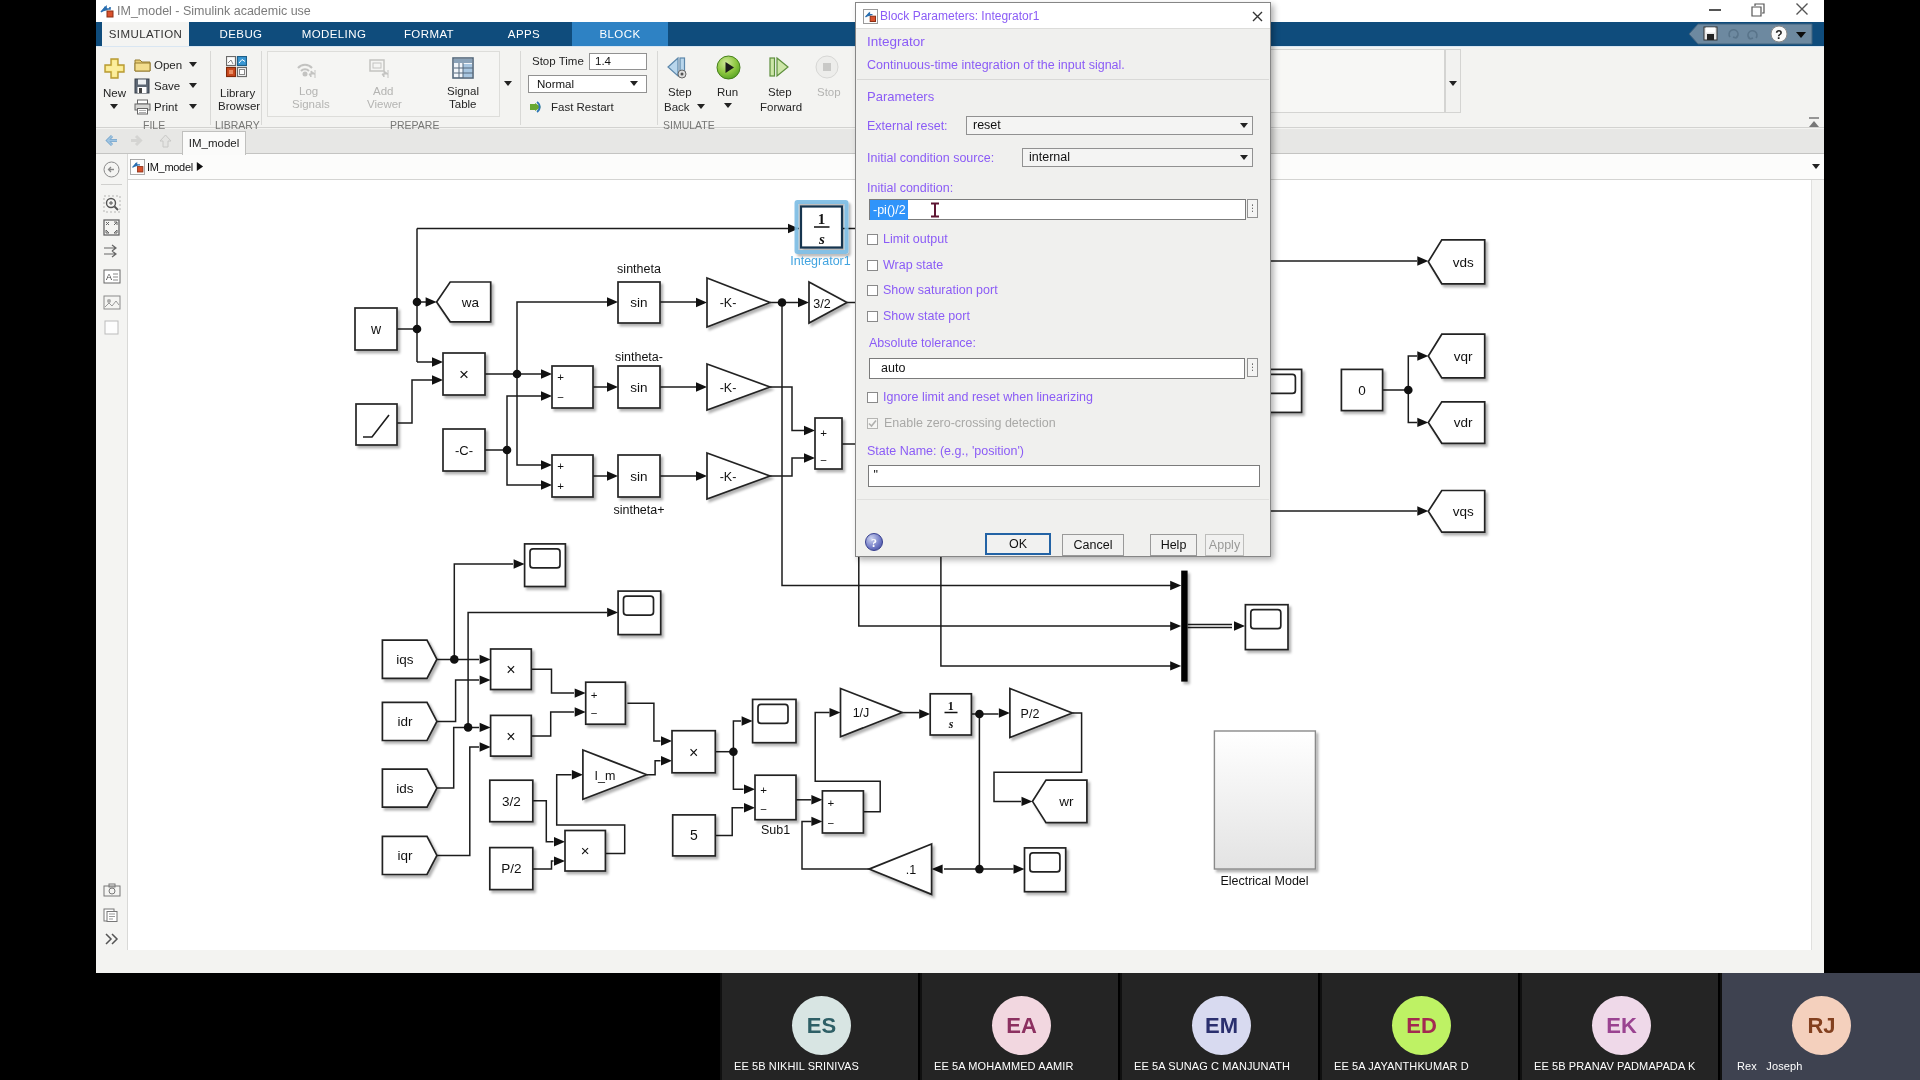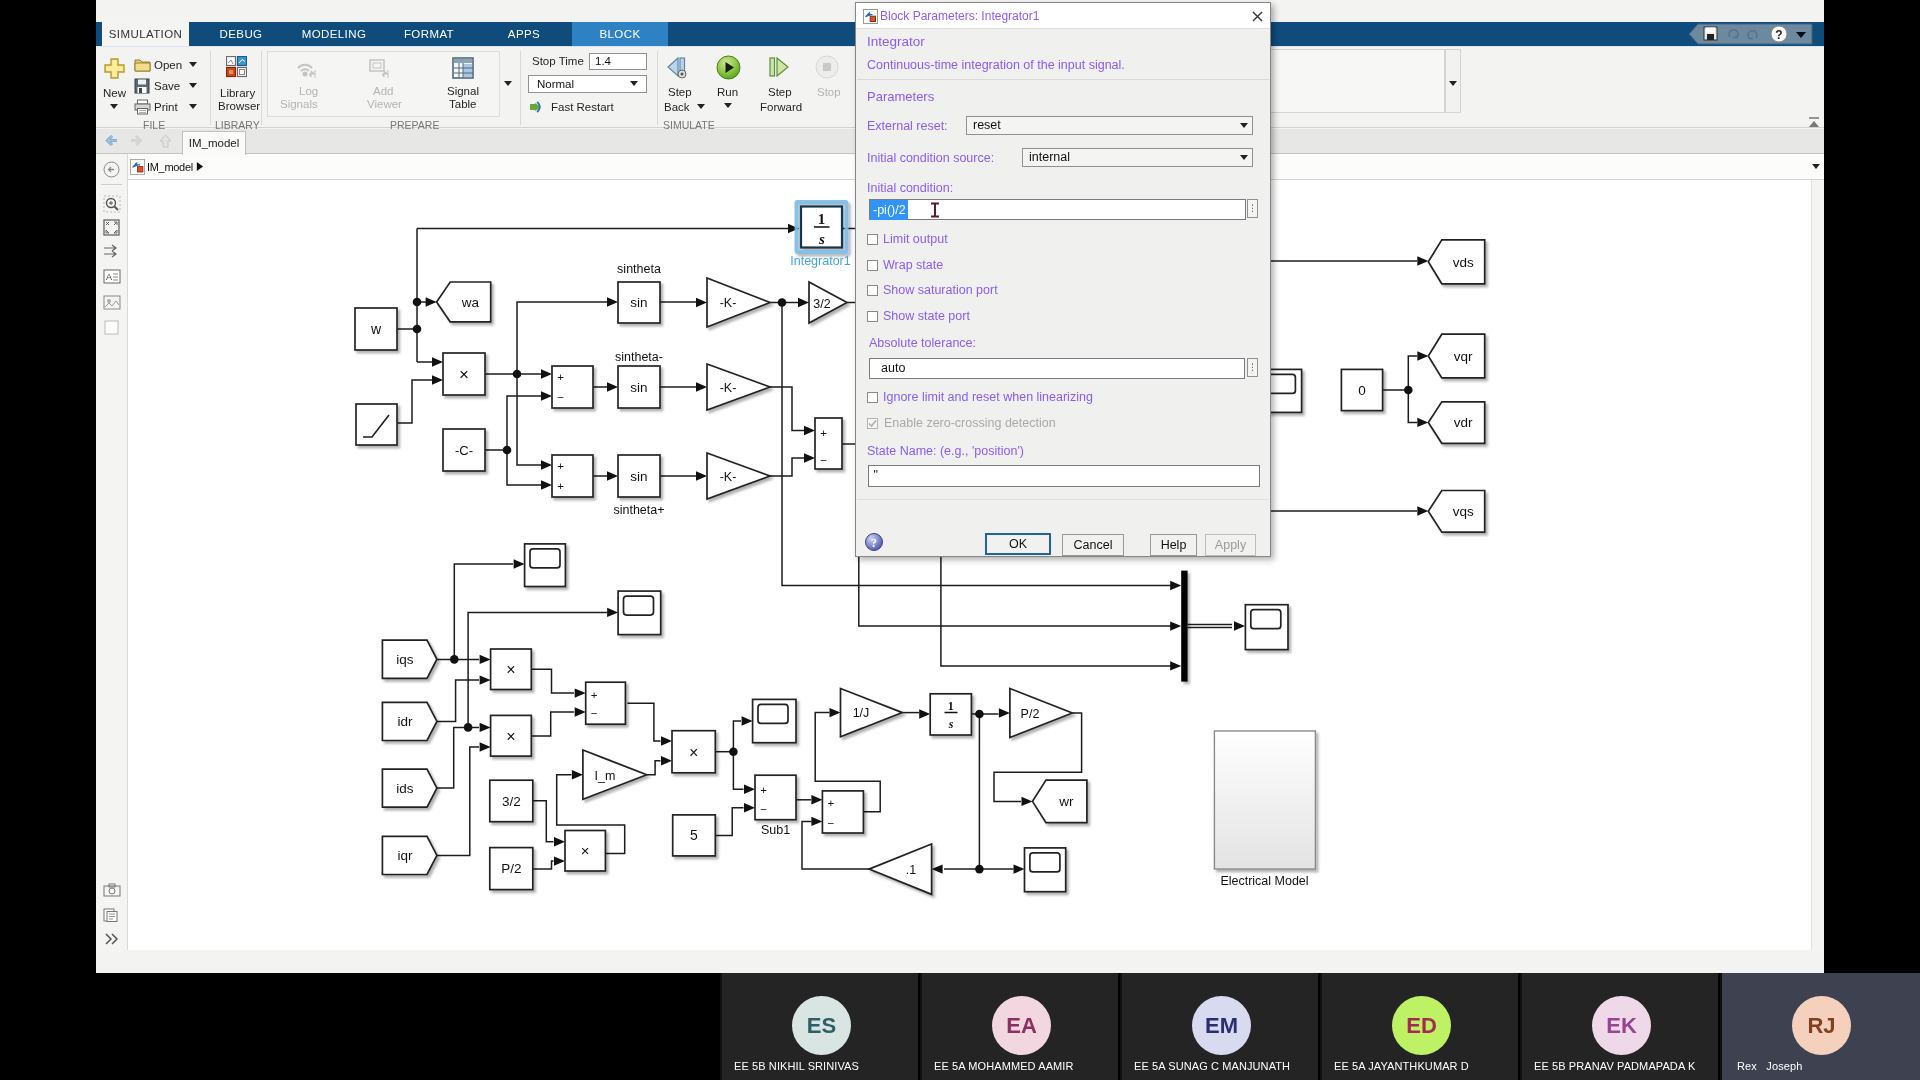--- a/index.html
+++ b/index.html
@@ -44,20 +44,35 @@
 .btn { position:absolute; height:22px; background:#f1f1f0; border:1px solid #999; font-size:12.5px; color:#111; text-align:center; }
 
 #vbar { position:absolute; left:0; top:973px; width:1920px; height:107px; background:#000; z-index:60; }
 .tile { position:absolute; top:0; width:198px; height:107px; background:#242424; border-left:2px solid #101010; }
 .avatar { position:absolute; left:70px; top:23px; width:59px; height:59px; border-radius:50%; font-size:22px; font-weight:600; text-align:center; line-height:59px; }
 .pname { position:absolute; left:12px; top:87px; font-size:11px; color:#fff; white-space:nowrap; letter-spacing:0.1px; }
 </style>
 </head>
 <body>
 <div id="win">
+  <div id="titlebar">
+    <svg class="abs" style="left:4px;top:4px" width="15" height="14" viewBox="0 0 15 14">
+        <path d="M1 8 L6 3 L6 5 L10 5 L10 3" fill="none" stroke="#2a6fb0" stroke-width="1.6"></path>
+        <path d="M1 8 L5 2 L8 6 Z" fill="#2a6fb0"></path>
+        <rect x="7" y="7" width="6" height="6" fill="#d9512c" stroke="#8c2f13"></rect>
+      </svg>
+    <span id="titletext">IM_model - Simulink academic use</span>
+    <span class="abs" style="left:1613px;top:9px;width:12px;height:1.5px;background:#555"></span>
+    <svg class="abs" style="left:1655px;top:3px" width="14" height="14" viewBox="0 0 14 14">
+        <path d="M4 3 V1 H13 V10 H11 M1 4 H10 V13 H1 Z" fill="none" stroke="#555" stroke-width="1.2"></path>
+      </svg>
+    <svg class="abs" style="left:1699px;top:2px" width="14" height="14" viewBox="0 0 14 14">
+        <path d="M1.5 1.5 L12.5 12.5 M12.5 1.5 L1.5 12.5" stroke="#555" stroke-width="1.4"></path>
+      </svg>
+  </div>
   <div id="tabrow">
     <div class="rtab" id="tab-sim">SIMULATION</div>
     <div class="rtab" style="left:100px;width:90px">DEBUG</div>
     <div class="rtab" style="left:193px;width:90px">MODELING</div>
     <div class="rtab" style="left:288px;width:90px">FORMAT</div>
     <div class="rtab" style="left:383px;width:90px">APPS</div>
     <div class="rtab" id="tab-block">BLOCK</div>
     <svg class="abs" style="left:1592px;top:0px" width="126" height="24" viewBox="0 0 126 24">
         <path d="M10 2 H124 V22 H10 L1 12 Z" fill="#6d89a0" stroke="#41627e"></path>
         <rect x="16" y="5" width="13" height="13" fill="#e8e8e8" stroke="#333"></rect>
@@ -118,21 +133,21 @@
     <span class="seclabel" style="left:119px">LIBRARY</span>
     <span class="vsep" style="left:165px"></span>
 
     <div class="abs" style="left:171px;top:4px;width:233px;height:66px;background:#f5f5f3;border:1px solid #ddddda"></div>
     <svg class="abs" style="left:199px;top:11px" width="26" height="22" viewBox="0 0 26 22">
         <path d="M3 10 a9 9 0 0 1 14 0 M6 13 a5.5 5.5 0 0 1 8 0" stroke="#c3c3c1" stroke-width="2" fill="none"></path>
         <circle cx="10" cy="16" r="2.5" fill="#c3c3c1"></circle>
         <path d="M14 16 h6 l-4 -3 v6 z M20 12 v8" stroke="#c3c3c1" fill="#c3c3c1"></path>
       </svg>
     <span class="glabel" style="left:203px;top:38px">Log</span>
-    <span class="glabel" style="left:184px;top:51px">Signals</span>
+    <span class="glabel" style="left:196px;top:51px">Signals</span>
     <svg class="abs" style="left:272px;top:11px" width="26" height="22" viewBox="0 0 26 22">
         <rect x="2" y="2" width="14" height="11" fill="none" stroke="#c3c3c1" stroke-width="1.5"></rect>
         <rect x="5" y="5" width="8" height="5" fill="none" stroke="#c3c3c1"></rect>
         <path d="M14 16 h6 l-4 -3 v6 z M20 12 v8" stroke="#c3c3c1" fill="#c3c3c1"></path>
       </svg>
     <span class="glabel" style="left:277px;top:38px">Add</span>
     <span class="glabel" style="left:271px;top:51px">Viewer</span>
     <svg class="abs" style="left:356px;top:10px" width="23" height="23" viewBox="0 0 23 23">
         <rect x="1" y="1" width="20" height="20" fill="#f2f6fa" stroke="#55697c" stroke-width="1.6"></rect>
         <rect x="2" y="2" width="18" height="4" fill="#8aa2b8"></rect>
@@ -587,21 +602,21 @@
           <stop offset=".6" stop-color="#7079c5"></stop>
           <stop offset="1" stop-color="#3a4394"></stop>
         </radialGradient>
       </defs>
       <circle cx="9" cy="9" r="8.5" fill="url(#hg)" stroke="#39418f"></circle>
       <text x="9" y="13.5" font-size="12" font-weight="bold" text-anchor="middle" fill="#fff" font-family="Liberation Serif, serif">?</text>
     </svg>
   <div class="btn" style="left:129px;top:530px;width:66px;line-height:19px;border:2px solid #2363a5">OK</div>
   <div class="btn" style="left:206px;top:530.5px;width:62px;line-height:20px">Cancel</div>
   <div class="btn" style="left:294px;top:530.5px;width:47px;line-height:20px">Help</div>
-  <div class="btn" style="left:349px;top:530.5px;width:51px;line-height:20px;color:#9a9a98;border-color:#bdbdbb">Apply</div>
+  <div class="btn" style="left:349px;top:530.5px;width:39px;line-height:20px;color:#9a9a98;border-color:#bdbdbb">Apply</div>
 </div>
 <div id="vbar">
   <div class="tile" style="left:720px">
       <div class="avatar" style="background:#d8e5e3;color:#2e5f66">ES</div>
       <div class="pname">EE 5B NIKHIL SRINIVAS</div>
     </div>
   <div class="tile" style="left:920px">
       <div class="avatar" style="background:#f2d7e0;color:#8c3060">EA</div>
       <div class="pname">EE 5A MOHAMMED AAMIR</div>
     </div>

